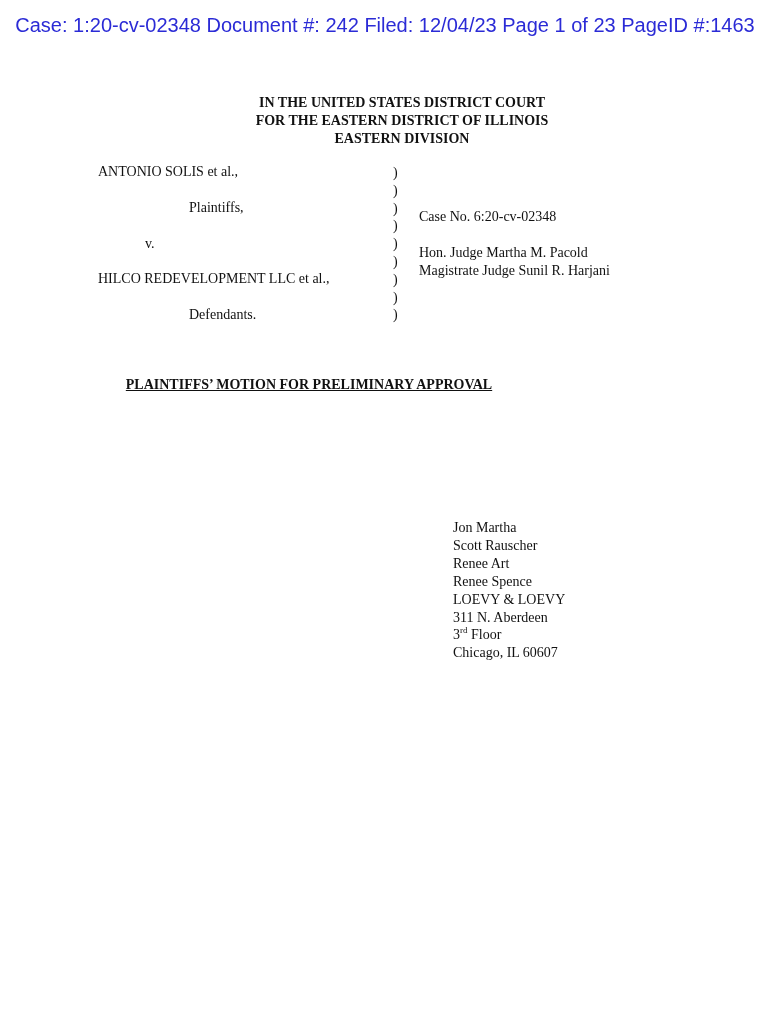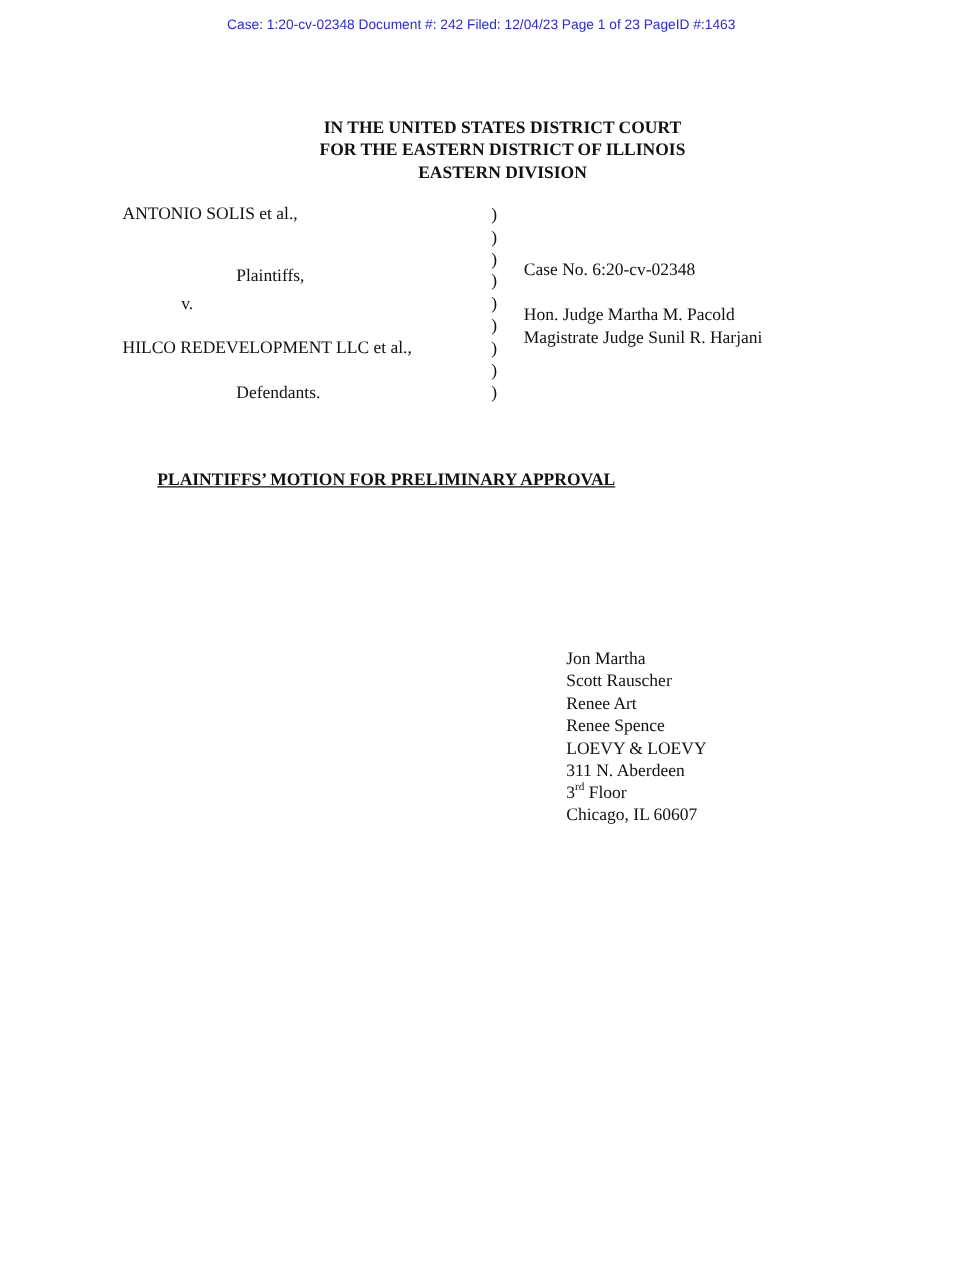--- a/index.html
+++ b/index.html
@@ -1,19 +1,19 @@
 <!DOCTYPE html>
 <html><head>
 <meta charset="utf-8">
 <style>
   html, body { margin:0; padding:0; background:#ffffff; }
   body { width:770px; height:1024px; position:relative; overflow:hidden;
          font-family:"Liberation Serif", serif; color:#111; }
   .hdr { position:absolute; top:14px; left:0; width:770px; text-align:center;
-         font-family:"Liberation Sans", sans-serif; font-size:11px; color:#2b2bd6; letter-spacing:0; }
+         font-family:"Liberation Sans", sans-serif; font-size:20px; color:#2b2bd6; letter-spacing:0; }
   .court { position:absolute; top:94px; left:17px; width:770px; text-align:center;
            font-weight:bold; font-size:14px; line-height:18px; }
   .abs { position:absolute; font-size:14px; line-height:18px; white-space:nowrap; }
   .paren { position:absolute; left:393px; top:164px; font-size:14px; line-height:17.8px; }
   .title { position:absolute; top:377px; left:0; width:618px; text-align:center;
            font-weight:bold; font-size:14px; text-decoration:underline; }
   .counsel { position:absolute; left:453px; top:519px; font-size:14px; line-height:17.9px; }
   sup { font-size:9px; line-height:0; }
 </style>
 </head>
@@ -21,21 +21,21 @@
 
 <div class="hdr">Case: 1:20-cv-02348 Document #: 242 Filed: 12/04/23 Page 1 of 23 PageID #:1463</div>
 
 <div class="court">
   <div>IN THE UNITED STATES DISTRICT COURT</div>
   <div>FOR THE EASTERN DISTRICT OF ILLINOIS</div>
   <div>EASTERN DIVISION</div>
 </div>
 
 <div class="abs" style="left:98px; top:163px;">ANTONIO SOLIS et al.,</div>
-<div class="abs" style="left:189px; top:213px;">Plaintiffs,</div>
+<div class="abs" style="left:189px; top:199px;">Plaintiffs,</div>
 <div class="abs" style="left:145px; top:235px;">v.</div>
 <div class="abs" style="left:98px; top:270px;">HILCO REDEVELOPMENT LLC et al.,</div>
 <div class="abs" style="left:189px; top:306px;">Defendants.</div>
 
 <div class="paren">
   <div>)</div>
   <div>)</div>
   <div>)</div>
   <div>)</div>
   <div>)</div>

